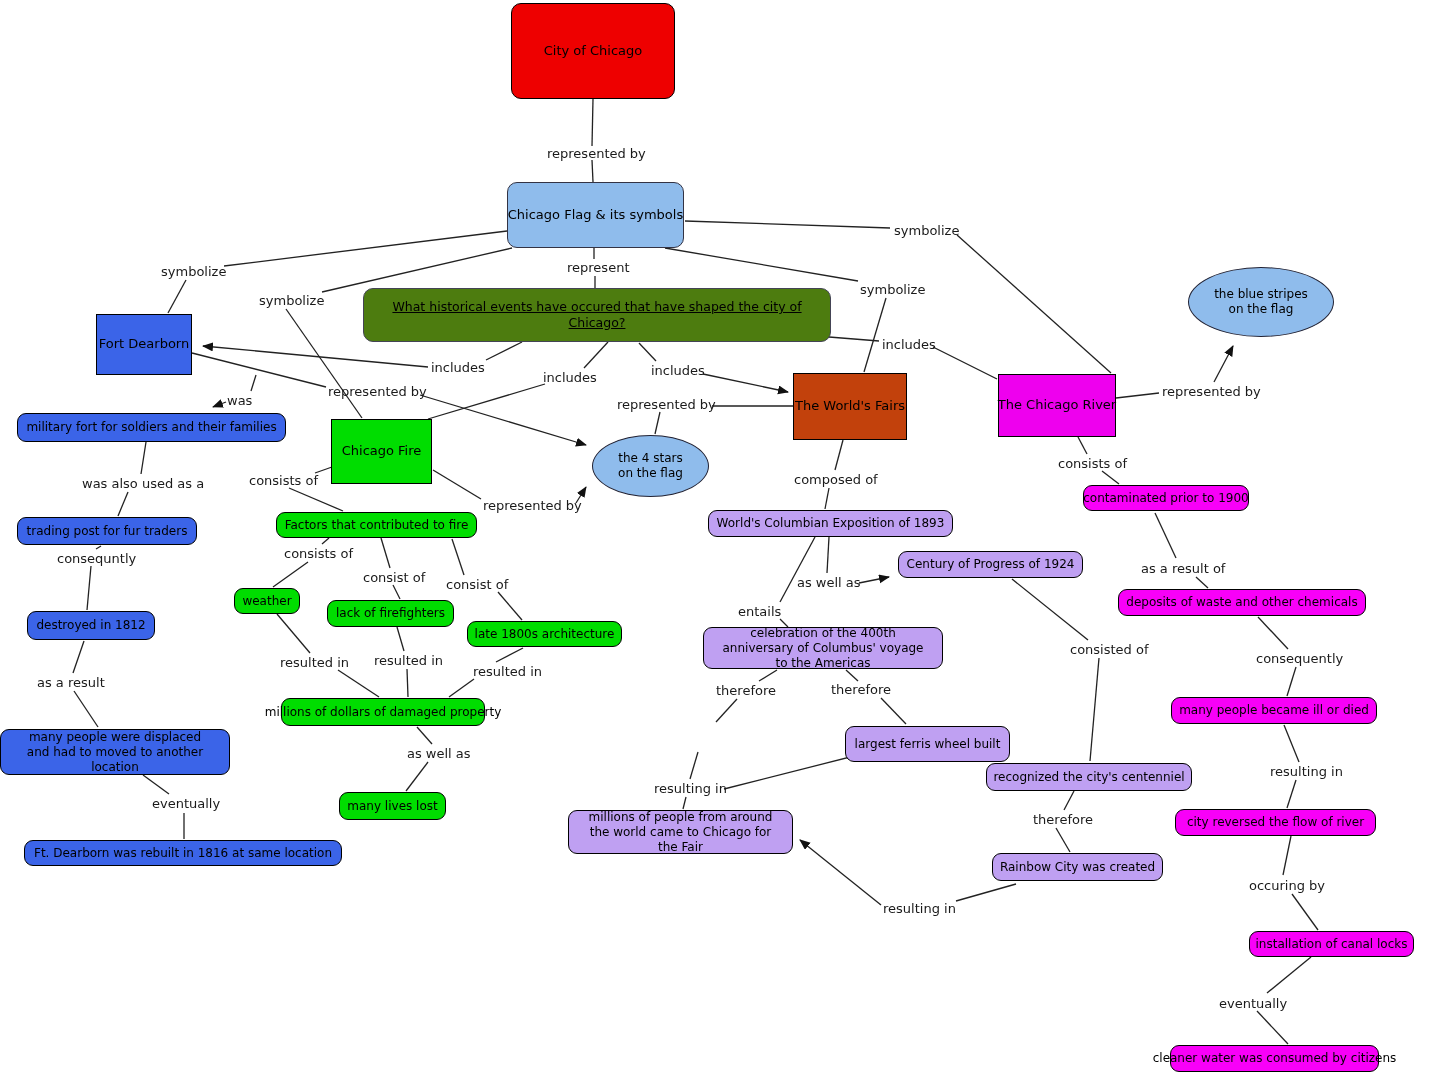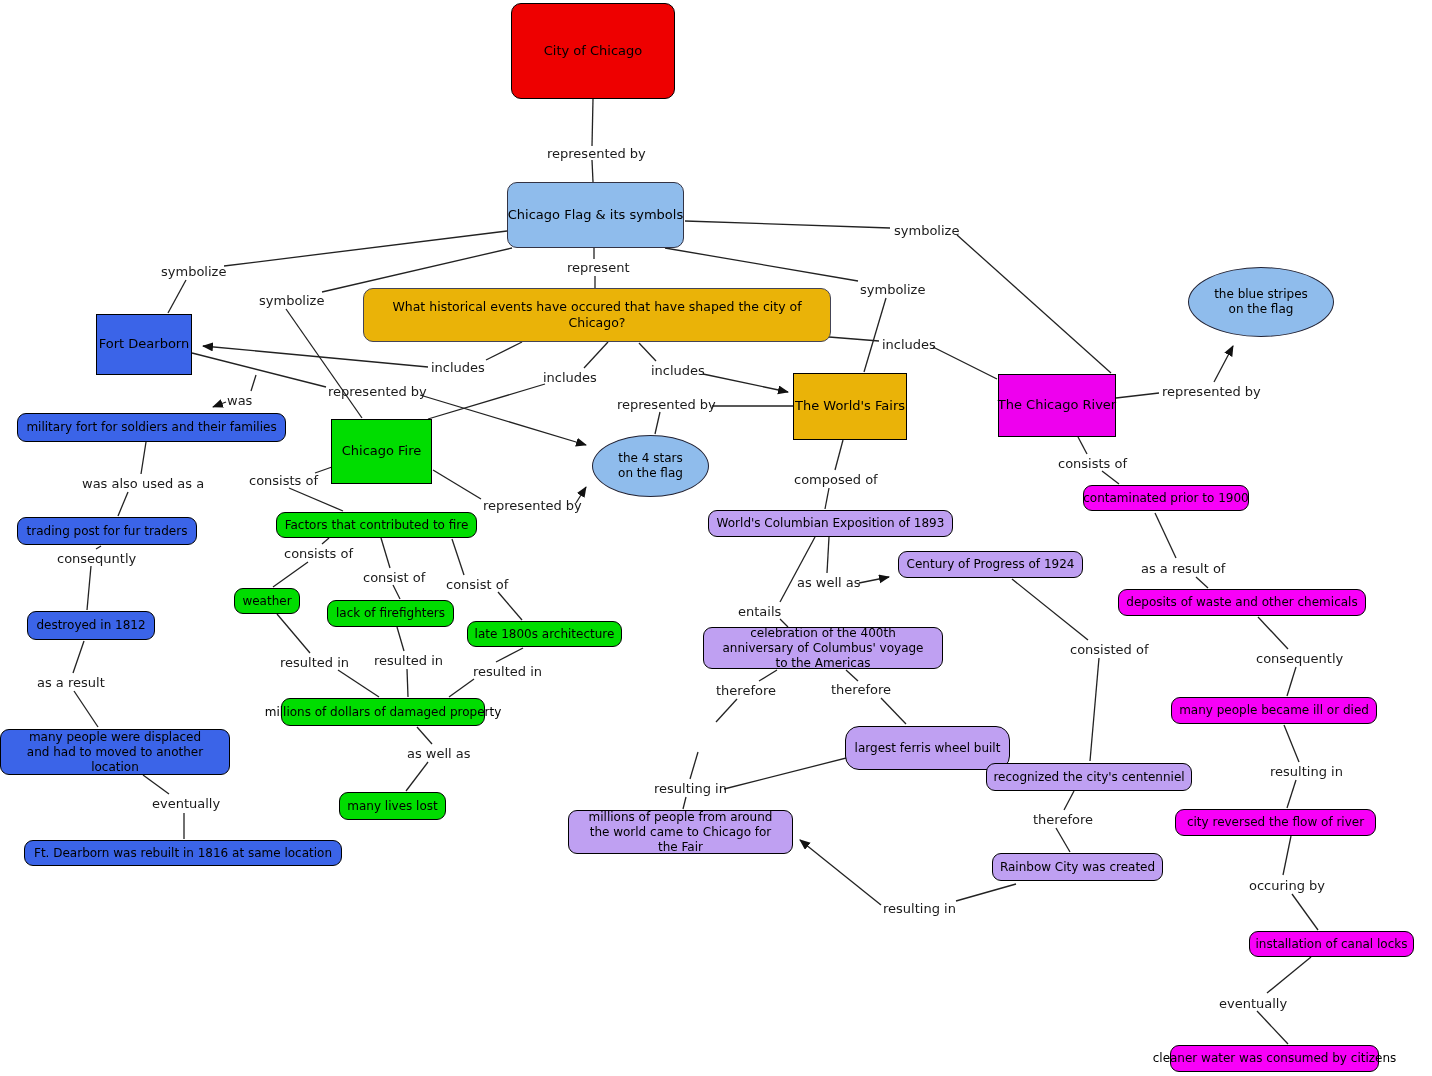--- a/index.html
+++ b/index.html
@@ -8,24 +8,24 @@
   svg.edges{position:absolute;left:0;top:0;width:1432px;height:1076px;}
   svg.edges line{stroke:#222;stroke-width:1.3;}
   .node{position:absolute;box-sizing:border-box;display:flex;align-items:center;justify-content:center;
         text-align:center;border:1px solid #000;color:#000;font-size:12px;line-height:1.25;padding:2px 16px;}
   .nowrap{white-space:nowrap;}
   .rounded{border-radius:10px;}
   .rounded-sm{border-radius:9px;}
   .ellipse{border-radius:50%;border:1px solid #223;}
   .c-red{background:#ee0000;}
   .c-flagblue{background:#8fbcec;border-color:#334;}
-  .c-question{background:#eab308;border-color:#445;font-size:12.5px;}
+  .c-question{background:#4d7c0f;border-color:#445;font-size:12.5px;text-decoration:underline;}
   .c-blue{background:#3b64e8;}
   .c-green{background:#00dd00;}
-  .c-purple{background:#eab308;}
+  .c-purple{background:#c2410c;}
   .c-purple2{background:#bfa0f2;}
   .c-magenta{background:#ee00ee;}
   .c-magenta2{background:#f800f8;}
   .c-ellipseblue{background:#8fbcec;}
   .edge-label{position:absolute;color:#1a1a1a;font-size:13px;white-space:nowrap;}
   .topic{font-size:13px;}
 </style>
 </head>
 <body>
 
@@ -146,21 +146,21 @@
   <div class="node rounded-sm c-green nowrap" style="left:276px;top:512px;width:201px;height:26px;">Factors that contributed to fire</div>
   <div class="node rounded-sm c-green nowrap" style="left:234px;top:588px;width:66px;height:26px;">weather</div>
   <div class="node rounded-sm c-green nowrap" style="left:327px;top:600px;width:127px;height:27px;">lack of firefighters</div>
   <div class="node rounded-sm c-green nowrap" style="left:467px;top:621px;width:155px;height:26px;">late 1800s architecture</div>
   <div class="node rounded-sm c-green nowrap" style="left:281px;top:698px;width:204px;height:28px;">millions of dollars of damaged property</div>
   <div class="node rounded-sm c-green nowrap" style="left:339px;top:792px;width:107px;height:28px;">many lives lost</div>
 
   <div class="node rounded-sm c-purple2 nowrap" style="left:708px;top:510px;width:245px;height:27px;">World's Columbian Exposition of 1893</div>
   <div class="node rounded-sm c-purple2 nowrap" style="left:898px;top:551px;width:185px;height:27px;">Century of Progress of 1924</div>
   <div class="node rounded-sm c-purple2" style="left:703px;top:627px;width:240px;height:42px;">celebration of the 400th anniversary of Columbus' voyage to the Americas</div>
-  <div class="node rounded-sm c-purple2 nowrap" style="left:845px;top:726px;width:165px;height:44px;border-radius:14px;">largest ferris wheel built</div>
+  <div class="node rounded-sm c-purple2 nowrap" style="left:845px;top:726px;width:165px;height:36px;">largest ferris wheel built</div>
   <div class="node rounded-sm c-purple2" style="left:568px;top:810px;width:225px;height:44px;">millions of people from around the world came to Chicago for the Fair</div>
   <div class="node rounded-sm c-purple2 nowrap" style="left:986px;top:763px;width:206px;height:28px;">recognized the city's centenniel</div>
   <div class="node rounded-sm c-purple2 nowrap" style="left:992px;top:853px;width:171px;height:28px;">Rainbow City was created</div>
 
   <div class="node rounded-sm c-magenta2 nowrap" style="left:1083px;top:485px;width:166px;height:26px;">contaminated prior to 1900</div>
   <div class="node rounded-sm c-magenta2 nowrap" style="left:1118px;top:589px;width:248px;height:27px;">deposits of waste and other chemicals</div>
   <div class="node rounded-sm c-magenta2 nowrap" style="left:1171px;top:697px;width:206px;height:27px;">many people became ill or died</div>
   <div class="node rounded-sm c-magenta2 nowrap" style="left:1175px;top:809px;width:201px;height:27px;">city reversed the flow of river</div>
   <div class="node rounded-sm c-magenta2 nowrap" style="left:1249px;top:931px;width:165px;height:26px;">installation of canal locks</div>
   <div class="node rounded-sm c-magenta2 nowrap" style="left:1170px;top:1045px;width:209px;height:27px;">cleaner water was consumed by citizens</div>

